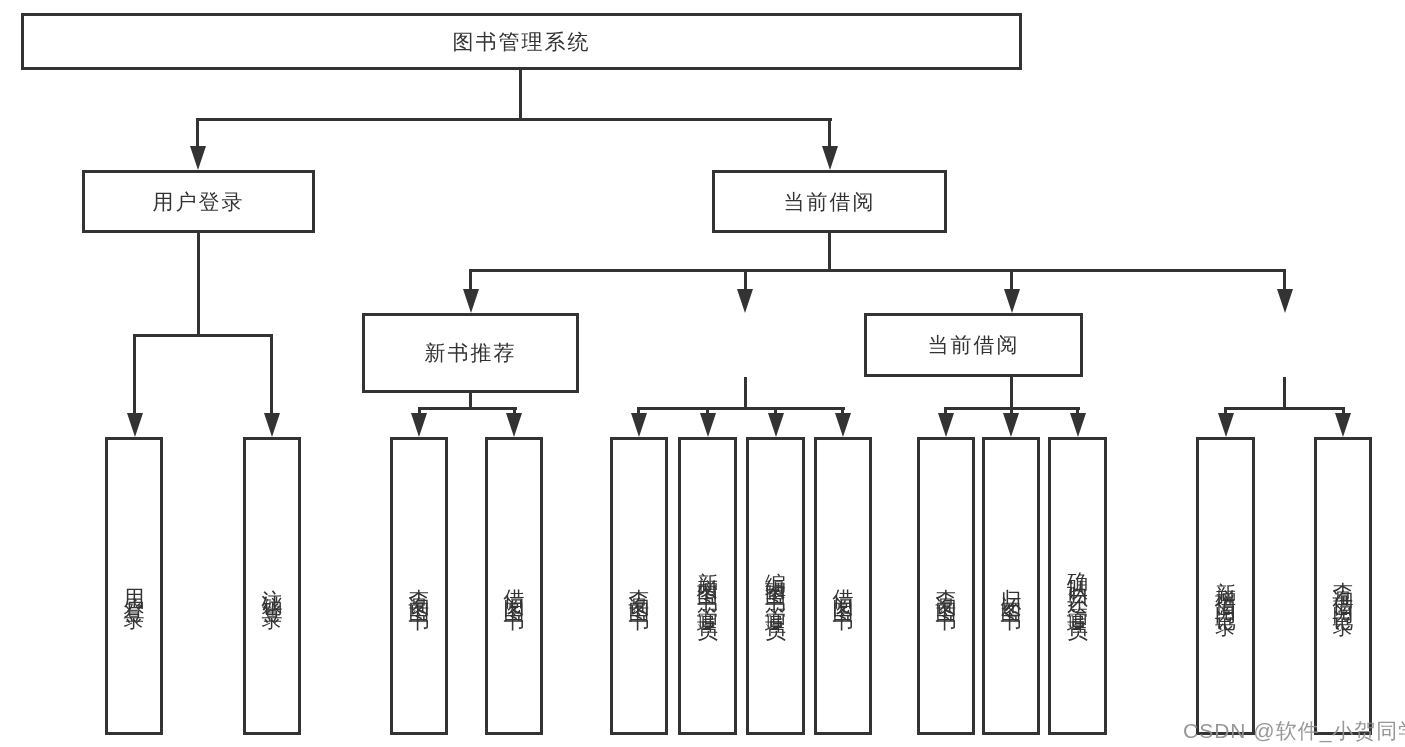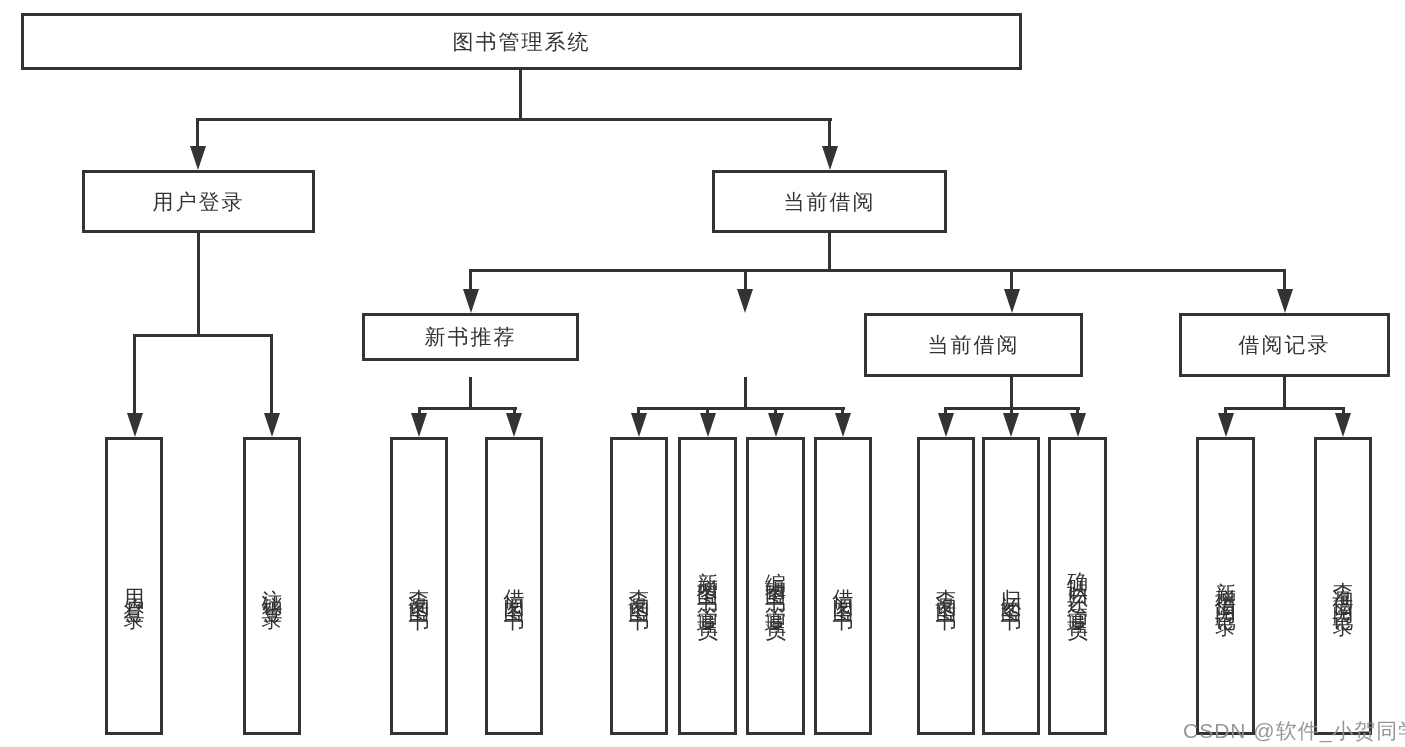--- a/index.html
+++ b/index.html
@@ -96,28 +96,25 @@
     <span>图书管理系统</span>
   </div>
 
   <div class="box h-box" style="left:82px;top:170px;width:233px;height:63px">
     <span>用户登录</span>
   </div>
   <div class="box h-box" style="left:712px;top:170px;width:235px;height:63px">
     <span>当前借阅</span>
   </div>
 
-  <div class="box h-box" style="left:362px;top:313px;width:217px;height:48px">
+  <div class="box h-box" style="left:362px;top:313px;width:217px;height:80px">
     <span>新书推荐</span>
   </div>
   <div class="box h-box" style="left:864px;top:313px;width:219px;height:64px">
     <span>当前借阅</span>
-  </div>
-  <div class="box h-box" style="left:1179px;top:313px;width:211px;height:64px">
-    <span>借阅记录</span>
   </div>
 
   <div class="box v-box" style="left:105px;top:437px;width:58px;height:298px">
     <span>用户登录</span>
   </div>
   <div class="box v-box" style="left:243px;top:437px;width:58px;height:298px">
     <span>注销登录</span>
   </div>
 
   <div class="box v-box" style="left:390px;top:437px;width:58px;height:298px">

